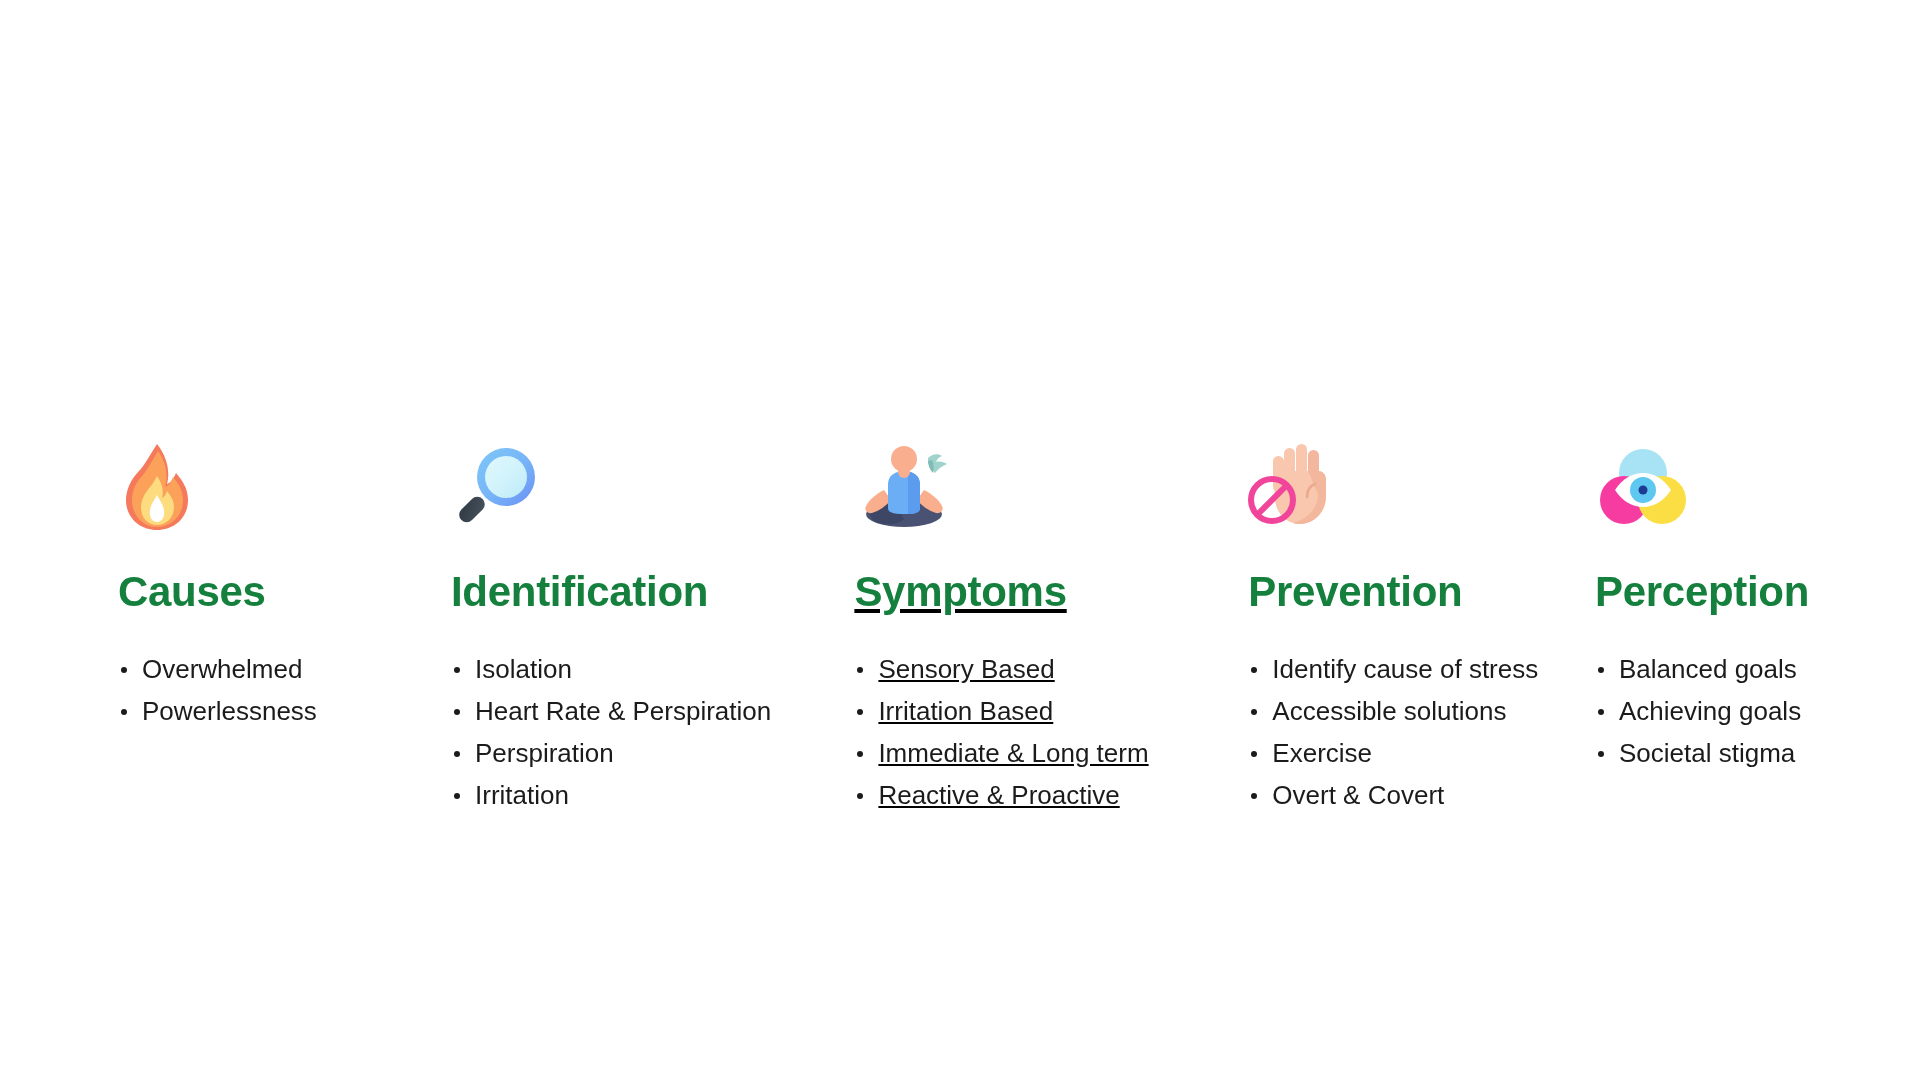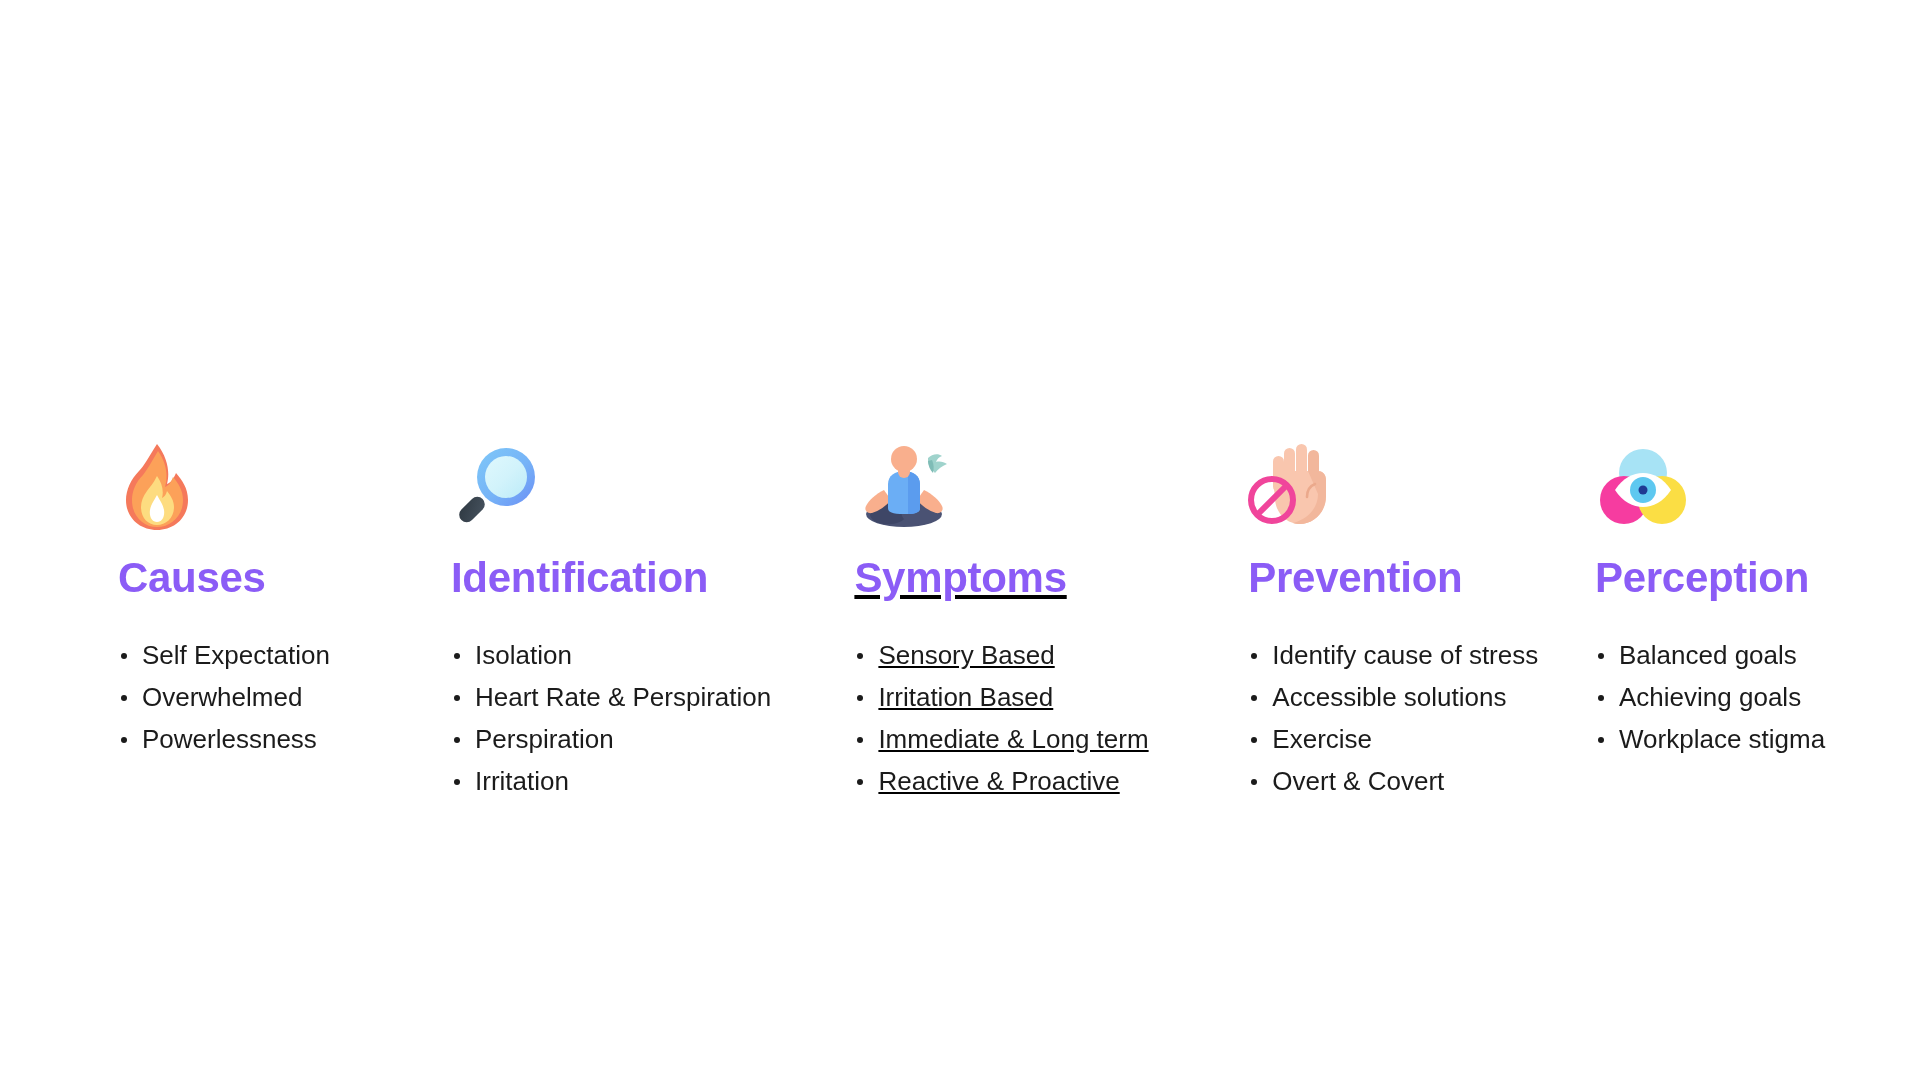--- a/index.html
+++ b/index.html
@@ -31,24 +31,24 @@
 
   .icon-wrap {
     height:92px;
     display:flex;
     align-items:center;
     justify-content:flex-start;
   }
   .icon { display:block; }
 
   .col-title {
-    margin-top:24px;
+    margin-top:38px;
     font-size:42px;
     font-weight:700;
-    color:#8b5cf6;
+    color:#15803d;
     letter-spacing:-0.3px;
     line-height:1.05;
     white-space:nowrap;
   }
 
   .bullet-list {
     margin-top:34px;
     list-style:none;
   }
   .bullet-item {
@@ -81,21 +81,20 @@
       <div class="icon-wrap">
         <svg class="icon" width="78" height="92" viewBox="0 0 78 92">
           <path d="M39 4 C30 18 26 26 21 31 C13 39 8 50 8 60 C8 78 22 90 39 90 C56 90 70 78 70 60 C70 48 64 40 58 33 C55 40 52 43 49 44 C52 33 50 18 39 4 Z" fill="#F5795B"></path>
           <path d="M40 11 C33 23 29 30 25 35 C18 42 14 51 14 60 C14 76 25 87 39 87 C53 87 65 76 65 60 C65 50 60 43 55 37 C53 43 50 46 47 47 C50 36 49 24 40 11 Z" fill="#FCA159"></path>
           <path d="M39 36 C35 44 32 47 29 51 C25 56 23 62 23 67 C23 78 30 85 39 85 C48 85 56 78 56 67 C56 61 53 56 49 51 C48 55 46 57 44 58 C46 51 44 43 39 36 Z" fill="#FDDC80"></path>
           <path d="M39 55 C36 61 33 64 32 70 C31 77 34 82 39 82 C44 82 47 77 46 70 C45 64 42 61 39 55 Z" fill="#FFFFFF"></path>
         </svg>
       </div>
       <div class="col-title">Causes</div>
       <ul class="bullet-list">
-        <li class="bullet-item">Self Expectation</li>
         <li class="bullet-item">Overwhelmed</li>
         <li class="bullet-item">Powerlessness</li>
       </ul>
     </div>
 
     <div class="col col-1">
       <div class="icon-wrap">
         <svg class="icon" width="92" height="92" viewBox="0 0 92 92">
           <defs>
             <linearGradient id="ringGrad" x1="0" y1="0" x2="1" y2="1">
@@ -200,18 +199,18 @@
             <path d="M20 50 C28 38 38 33 48 33 C58 33 68 38 76 50 C68 62 58 67 48 67 C38 67 28 62 20 50 Z" fill="#FFFFFF"></path>
             <circle cx="48" cy="50" r="13" fill="#5EC8F0"></circle>
             <circle cx="48" cy="50" r="4.5" fill="#1F3A93"></circle>
           </g>
         </svg>
       </div>
       <div class="col-title">Perception</div>
       <ul class="bullet-list">
         <li class="bullet-item">Balanced goals</li>
         <li class="bullet-item">Achieving goals</li>
-        <li class="bullet-item">Workplace stigma</li>
+        <li class="bullet-item">Societal stigma</li>
       </ul>
     </div>
 
   </div>
 </div>
 
 </body></html>

